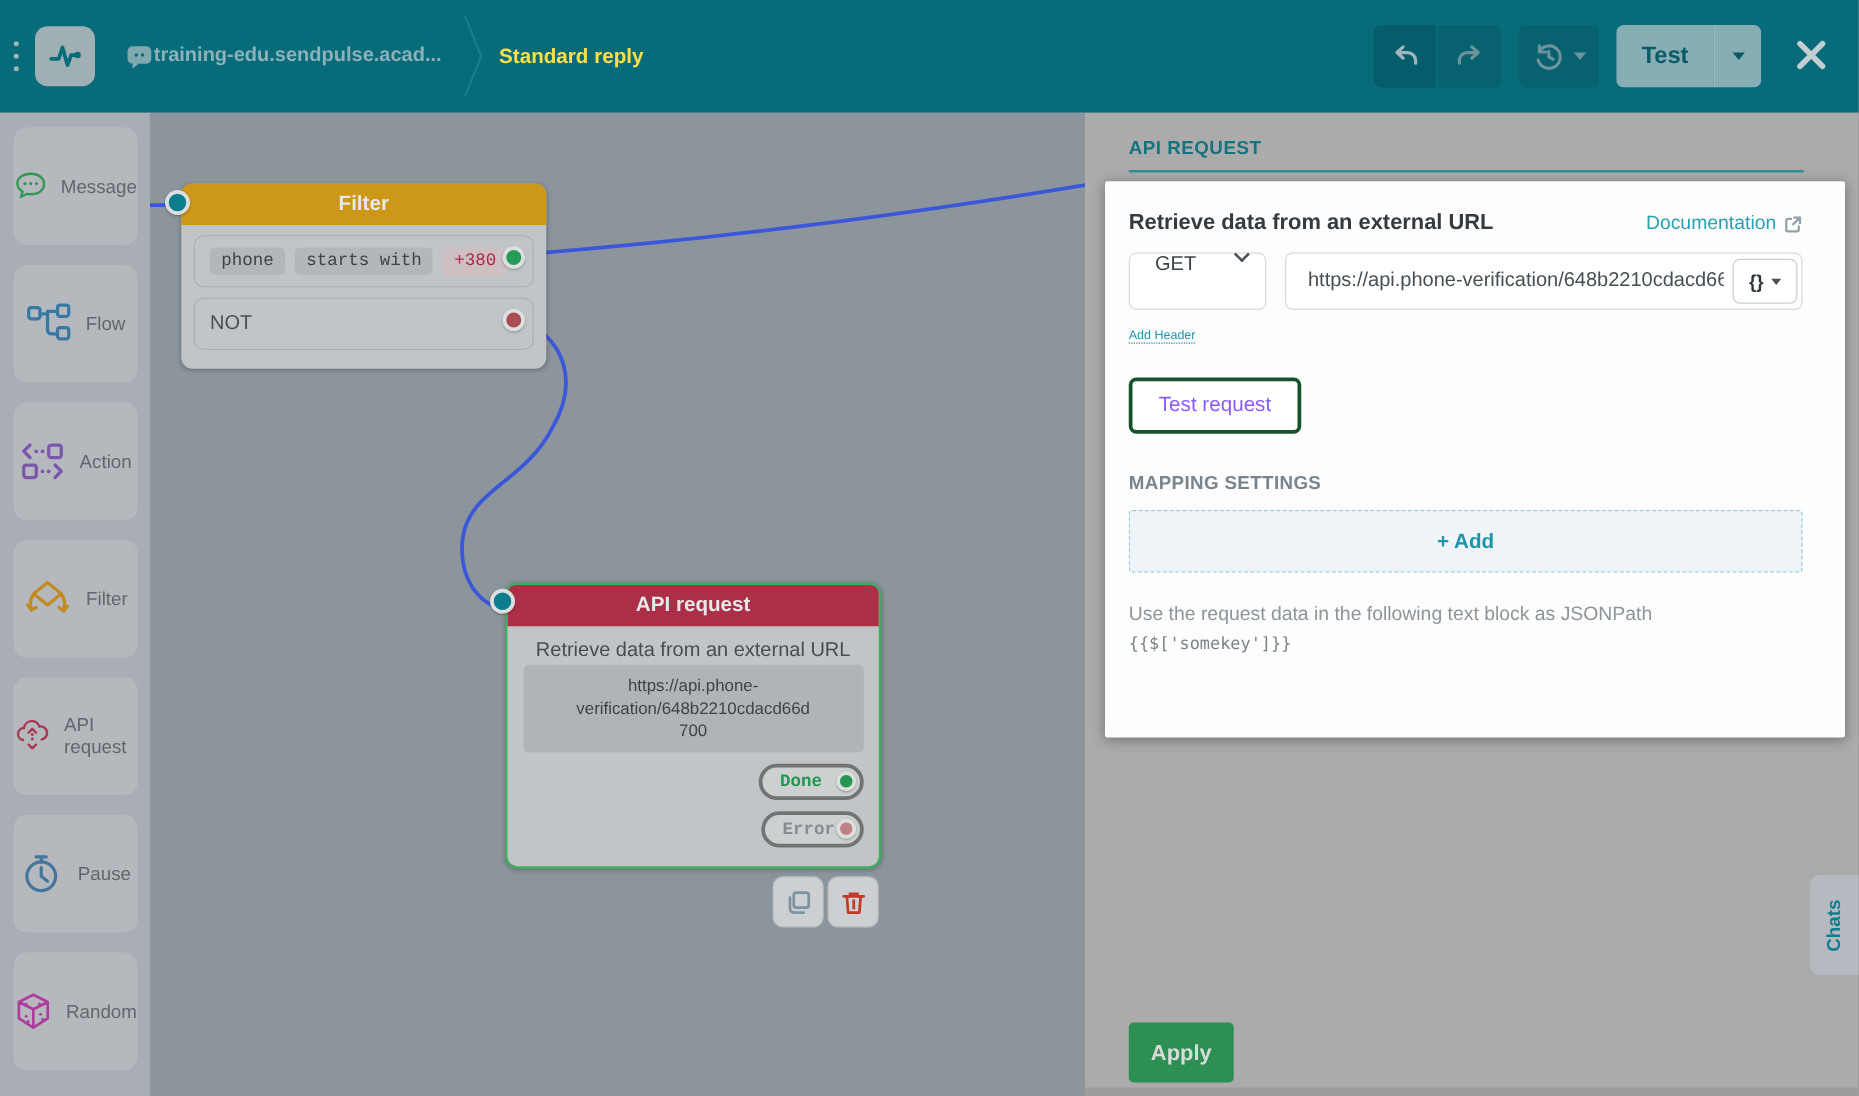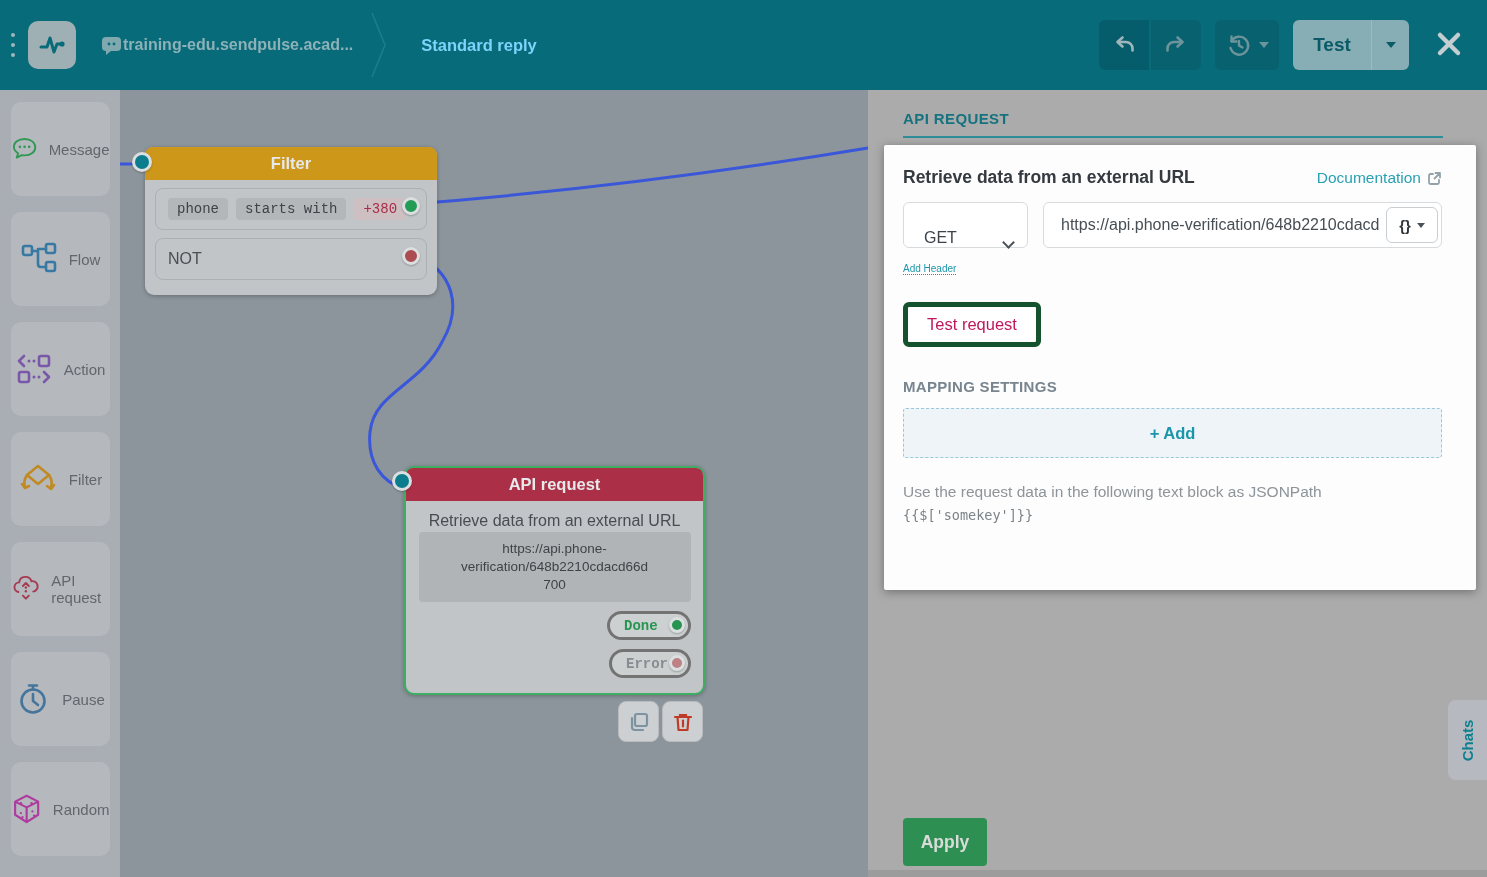--- a/index.html
+++ b/index.html
@@ -9,21 +9,21 @@
   
   .topbar { position:absolute; left:0; top:0; width:1487px; height:90px;
     background:#076b79; display:flex; align-items:center; padding:0 18px 0 6px; z-index:30; }
   .kebab { width:14px; height:40px; display:flex; flex-direction:column; justify-content:center; gap:6px; align-items:center; cursor:pointer; }
   .kebab i { width:4px; height:4px; border-radius:50%; background:#9fb6bb; display:block; }
   .logo-tile { width:48px; height:48px; border-radius:10px; background:#9fb0b5; margin-left:8px;
     display:flex; align-items:center; justify-content:center; }
   .bot-chip { display:flex; align-items:center; margin-left:24px; }
   .bot-name { color:#8db1b8; font-weight:bold; font-size:16px; }
   .crumb-sep { margin:0 4px 0 18px; }
-  .flow-name { color:#7dd3fc; font-weight:bold; font-size:16.5px; margin-left:30px; }
+  .flow-name { color:#fde047; font-weight:bold; font-size:16.5px; margin-left:8px; }
 
   .topbar-right { margin-left:auto; display:flex; align-items:center; }
   .tb-btn { height:50px; border:none; cursor:pointer; border-radius:6px;
     display:flex; align-items:center; justify-content:center; }
   .btn-undo { width:50px; background:#055d6b; border-radius:6px 0 0 6px; }
   .btn-redo { width:50px; background:#07616f; border-radius:0 6px 6px 0; margin-left:2px; }
   .btn-history { width:64px; background:#07616f; margin-left:14px; gap:7px; }
   .caret { width:0; height:0; border-left:5px solid transparent; border-right:5px solid transparent;
     border-top:6px solid #6d949c; }
   .save-group { display:flex; margin-left:14px; height:50px; border-radius:6px; overflow:hidden; }
@@ -87,37 +87,37 @@
   .panel-hr { position:absolute; left:35px; top:46px; width:540px; height:0; border-top:2px solid #2d8e9a; }
   .panel-scroll { position:absolute; left:0; bottom:0; width:619px; height:7px; background:#9c9c9c; cursor:pointer; }
 
   .card { position:absolute; left:16px; top:55px; width:592px; height:445px; background:#fdfdfd; border-radius:2px;
     box-shadow:0 2px 10px rgba(0,0,0,.35); padding:22px 34px 0 19px; }
   .card-title-row { display:flex; align-items:baseline; justify-content:space-between; }
   .card-title { color:#343a40; font-weight:bold; font-size:17.5px; }
   .doc-link { color:#2aa0b6; font-size:15.5px; text-decoration:none; display:flex; align-items:center; gap:6px; cursor:pointer; }
 
   .method-row { display:flex; margin-top:14px; height:46px; }
-  .select-get { width:125px; height:46px; border:1px solid #d7dbde; border-radius:6px; background:#fff;
-    display:flex; align-items:flex-end; justify-content:space-between; padding:0 14px 0 20px;
+  .select-get { width:110px; height:46px; border:1px solid #d7dbde; border-radius:6px; background:#fff;
+    display:flex; align-items:flex-start; justify-content:space-between; padding:0 14px 0 20px;
     font-size:16px; color:#3c4349; cursor:pointer; }
   .chev-down { width:9px; height:9px; border-right:2px solid #4a5157; border-bottom:2px solid #4a5157;
     transform:rotate(45deg); margin-top:-4px; }
   .url-wrap { position:relative; flex:1; margin-left:15px; }
   .url-input { width:100%; height:46px; border:1px solid #d7dbde; border-radius:6px; background:#fff;
     font-size:16px; color:#474e54; padding:0 62px 0 17px; font-family:"Liberation Sans", sans-serif; }
   .var-btn { position:absolute; right:4px; top:5px; width:52px; height:36px; background:#fff;
     border:1px solid #c8cdd1; border-radius:6px; display:flex; align-items:center; justify-content:center; gap:6px; cursor:pointer;
     font-size:15px; color:#2f353a; font-weight:bold; }
   .var-btn .caret { border-top-color:#4a5157; border-left-width:4px; border-right-width:4px; border-top-width:5px; }
 
   .add-header { display:inline-block; margin-top:15px; color:#1d96ac; font-size:10px;
     border-bottom:1px dotted #1d96ac; cursor:pointer; }
-  .test-btn { display:block; margin-top:26px; width:138px; height:45px; background:#fff; border:5px solid #14532d;
-    border-radius:6px; color:#be185d; font-size:16.5px; cursor:pointer; font-family:"Liberation Sans", sans-serif; }
+  .test-btn { display:block; margin-top:26px; width:138px; height:45px; background:#fff; border:3px solid #14532d;
+    border-radius:6px; color:#8b5cf6; font-size:16.5px; cursor:pointer; font-family:"Liberation Sans", sans-serif; }
   .mapping-heading { margin-top:31px; color:#78858f; font-weight:bold; font-size:15px; letter-spacing:.3px; }
   .add-btn { margin-top:13px; width:100%; height:50px; background:#eef4f7; border:1px dashed #97c9da; border-radius:3px;
     color:#1a95ab; font-weight:bold; font-size:16.5px; cursor:pointer; font-family:"Liberation Sans", sans-serif; }
   .hint { margin-top:22px; color:#8d949a; font-size:15.5px; line-height:24px; }
   .hint-code { font-family:"DejaVu Sans Mono", monospace; font-size:13.5px; color:#7c8388; margin-top:3px; }
 
   .apply-btn { position:absolute; left:35px; top:728px; width:84px; height:48px; background:#2d8f52; border:none;
     border-radius:4px; color:#dadcda; font-weight:bold; font-size:17.5px; cursor:pointer; font-family:"Liberation Sans", sans-serif; }
 
   

